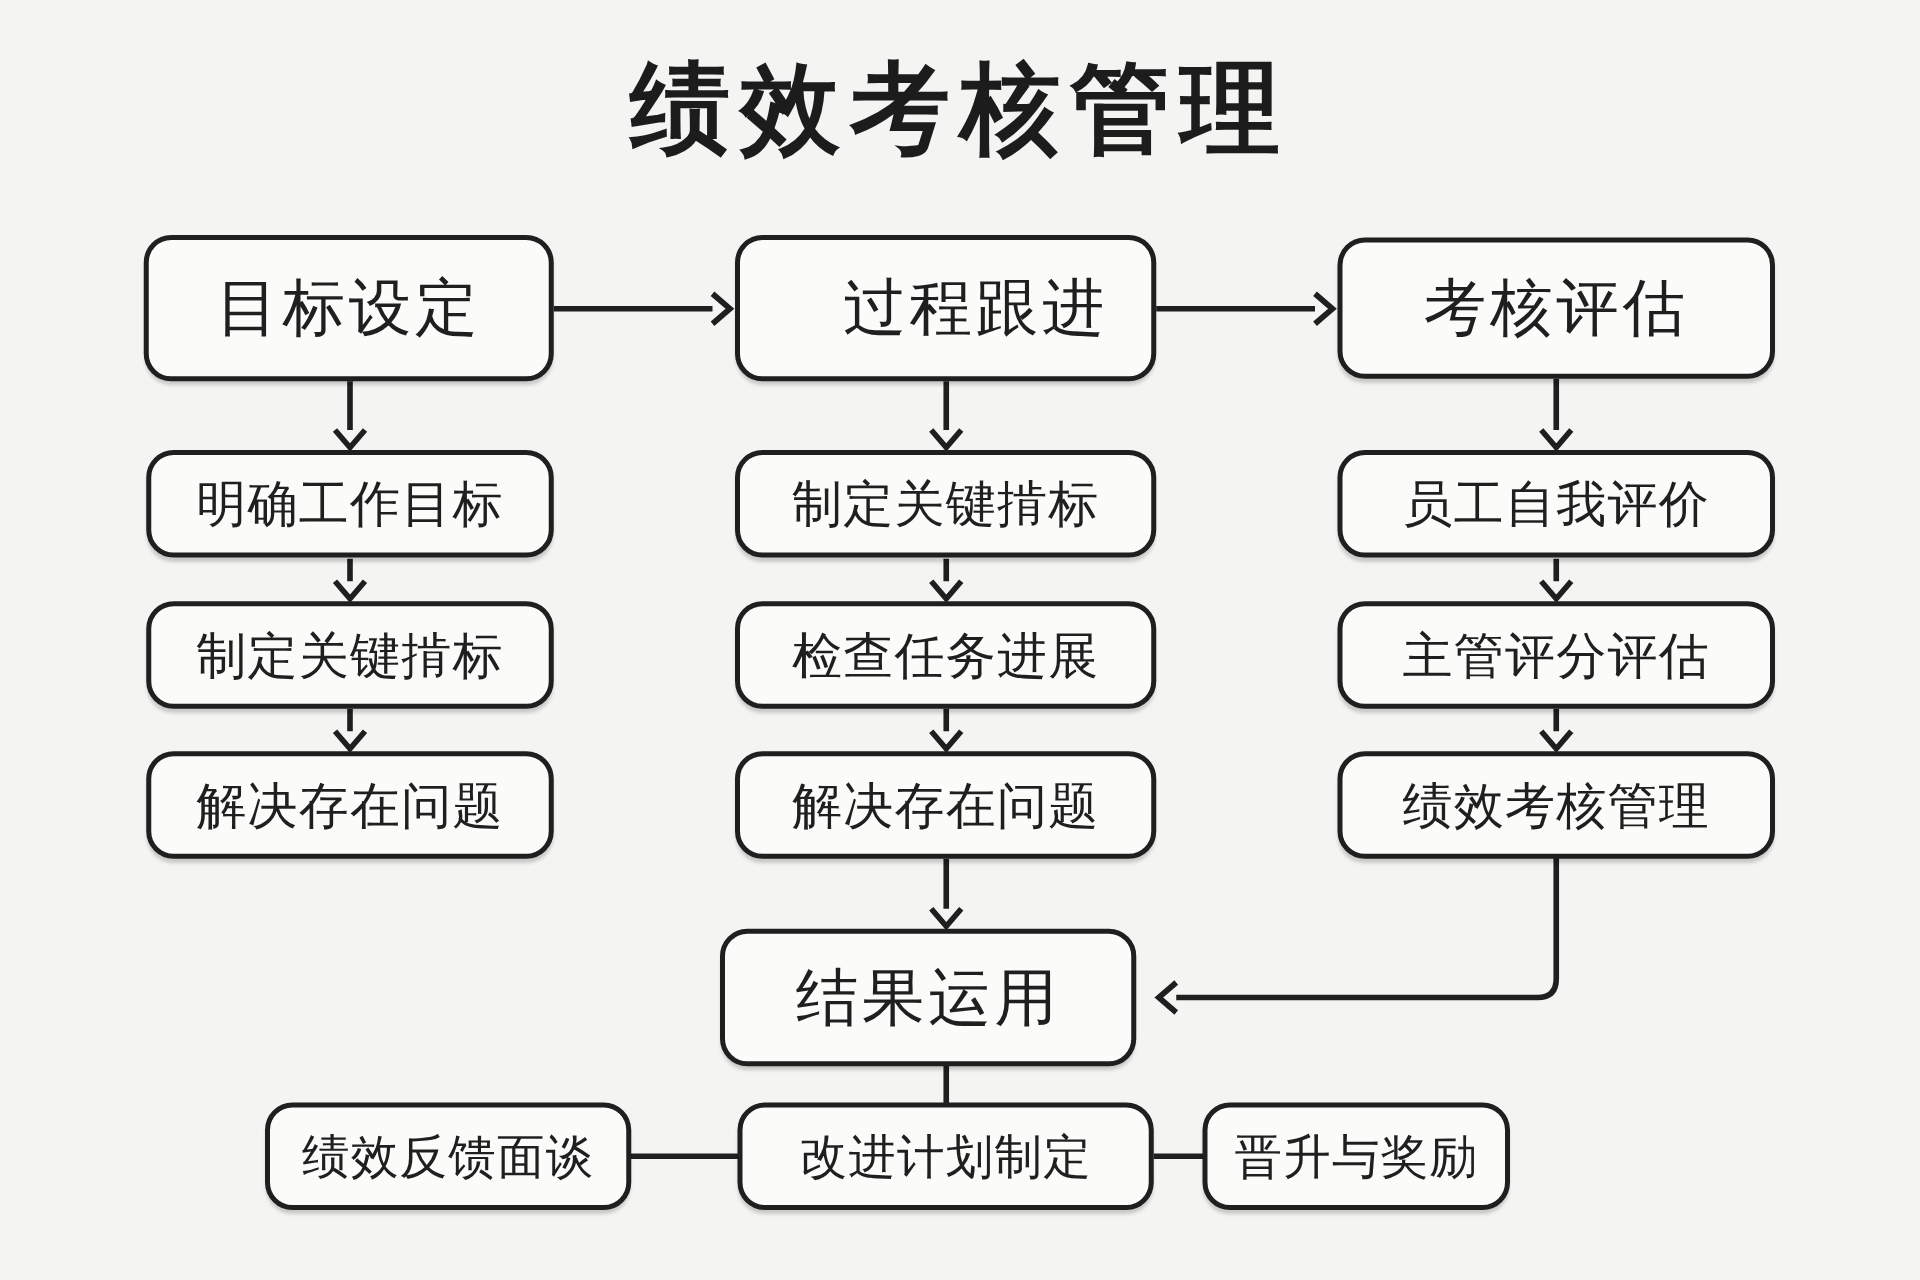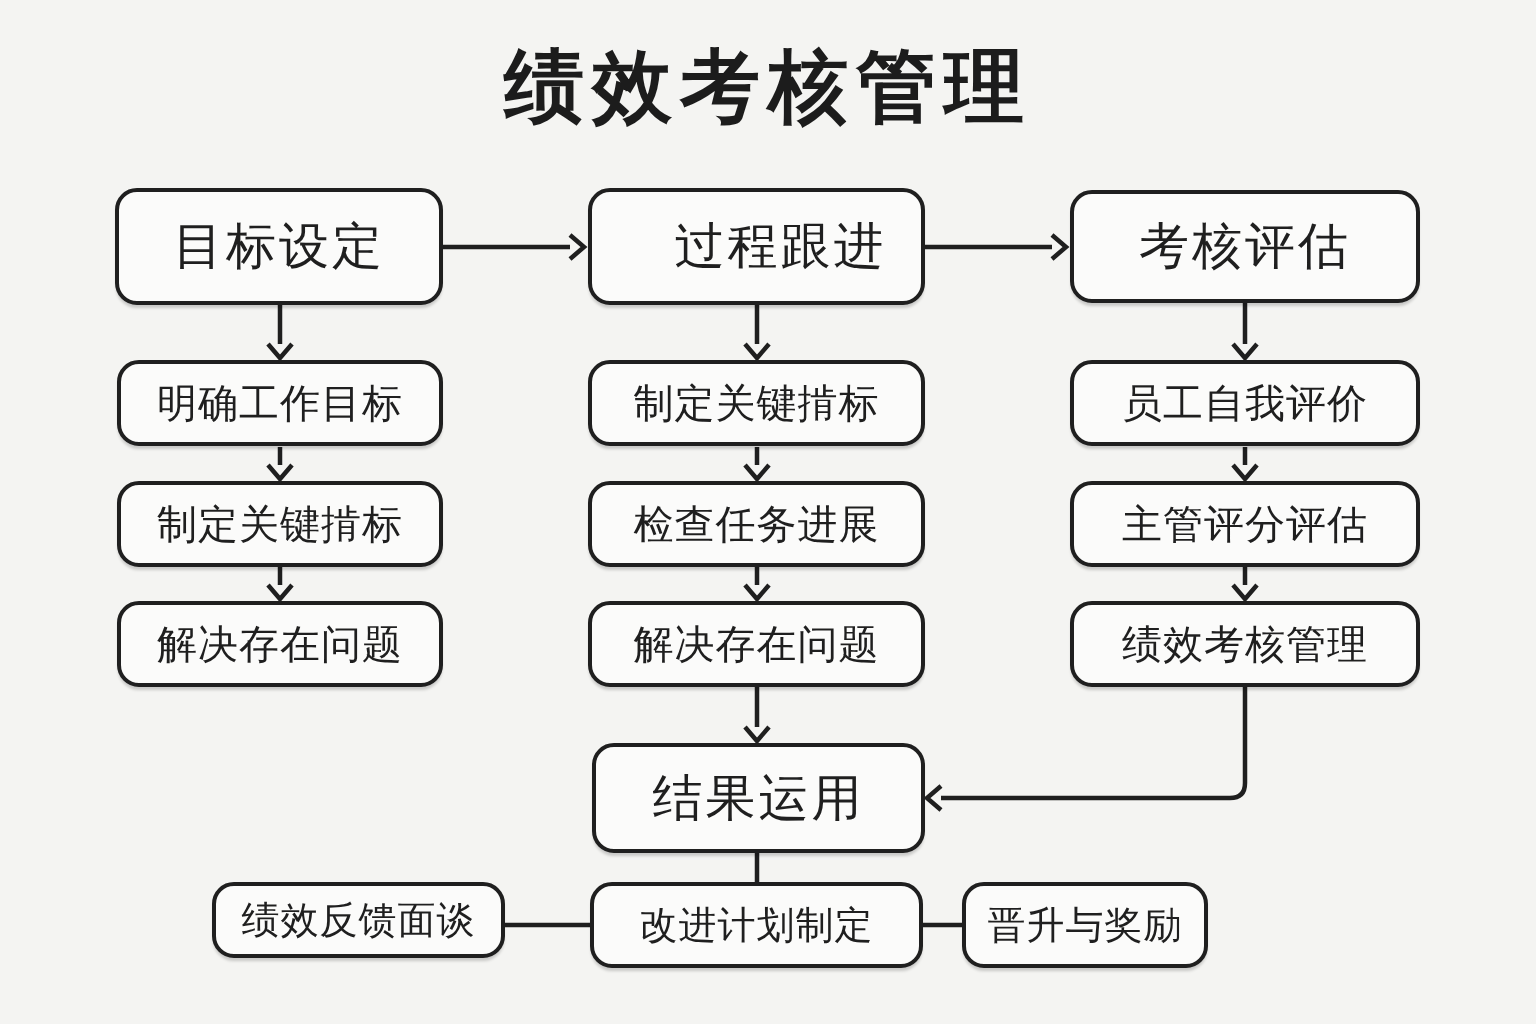--- a/index.html
+++ b/index.html
@@ -105,25 +105,25 @@
   <div class="node node-sm" style="left:1070px;top:360px;width:350px;height:86px;">
     <span>员工自我评价</span>
   </div>
   <div class="node node-sm" style="left:1070px;top:481px;width:350px;height:86px;">
     <span>主管评分评估</span>
   </div>
   <div class="node node-sm" style="left:1070px;top:601px;width:350px;height:86px;">
     <span>绩效考核管理</span>
   </div>
 
-  <div class="node node-lg" style="left:592px;top:743px;width:333px;height:110px;">
+  <div class="node node-lg" style="left:576px;top:743px;width:333px;height:110px;">
     <span>结果运用</span>
   </div>
 
-  <div class="node node-sm" style="left:212px;top:882px;width:293px;height:76px;font-size:38px;">
+  <div class="node node-sm" style="left:212px;top:882px;width:293px;height:86px;font-size:38px;">
     <span>绩效反馈面谈</span>
   </div>
   <div class="node node-sm" style="left:590px;top:882px;width:333px;height:86px;font-size:38px;">
     <span>改进计划制定</span>
   </div>
   <div class="node node-sm" style="left:962px;top:882px;width:246px;height:86px;font-size:38px;">
     <span>晋升与奖励</span>
   </div>
 
 </div>

